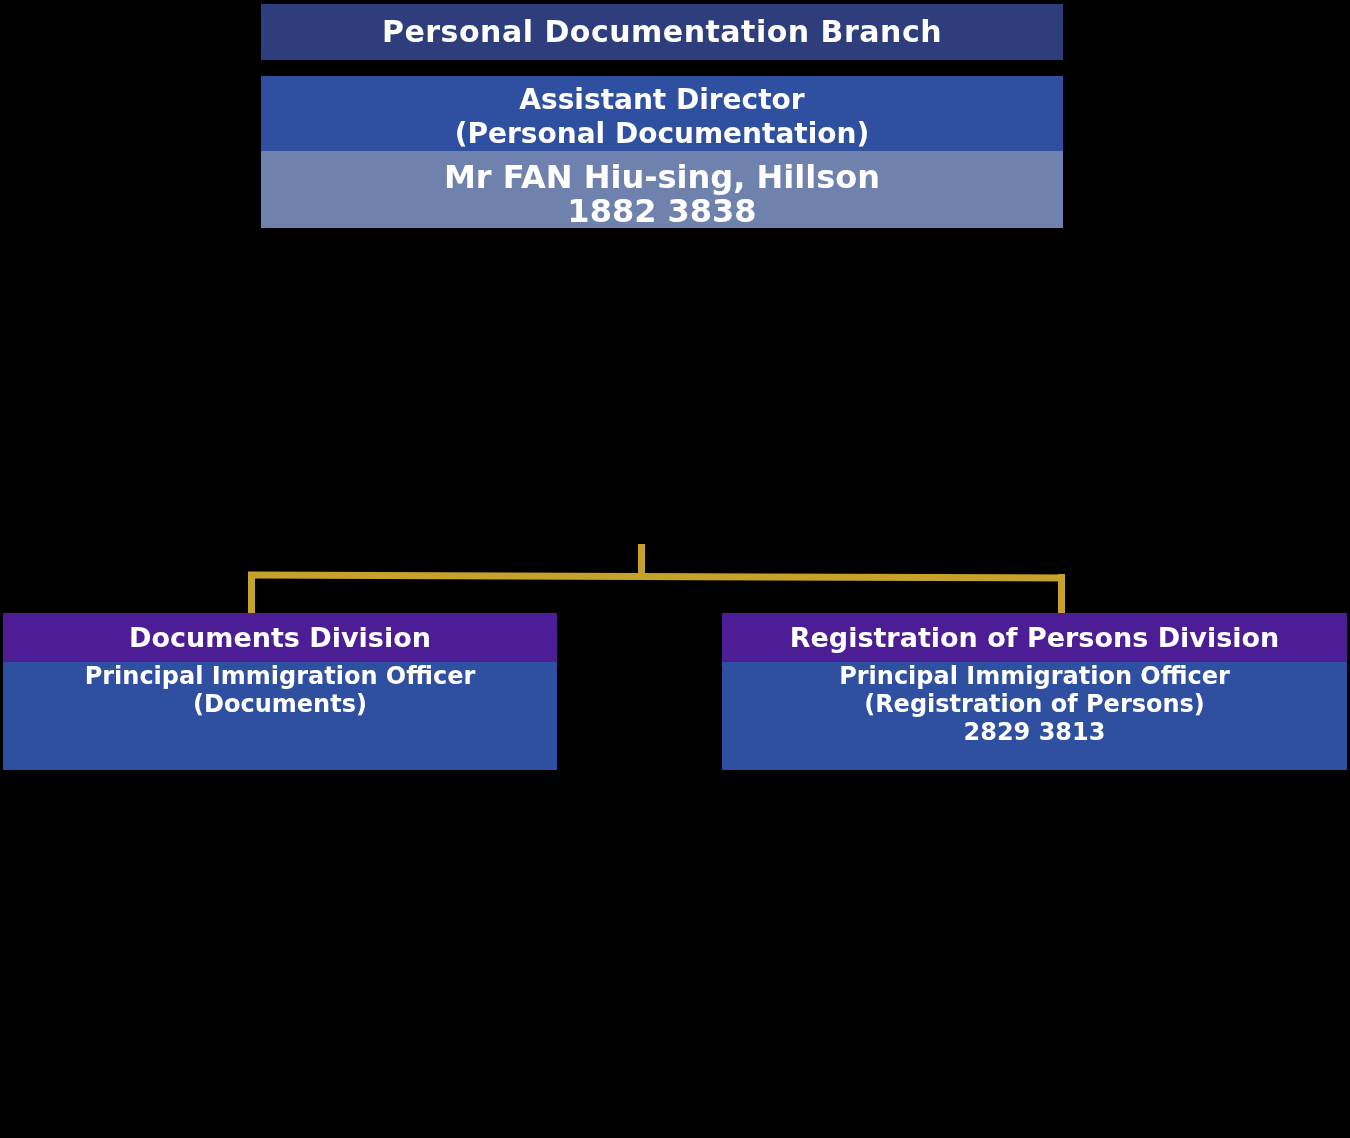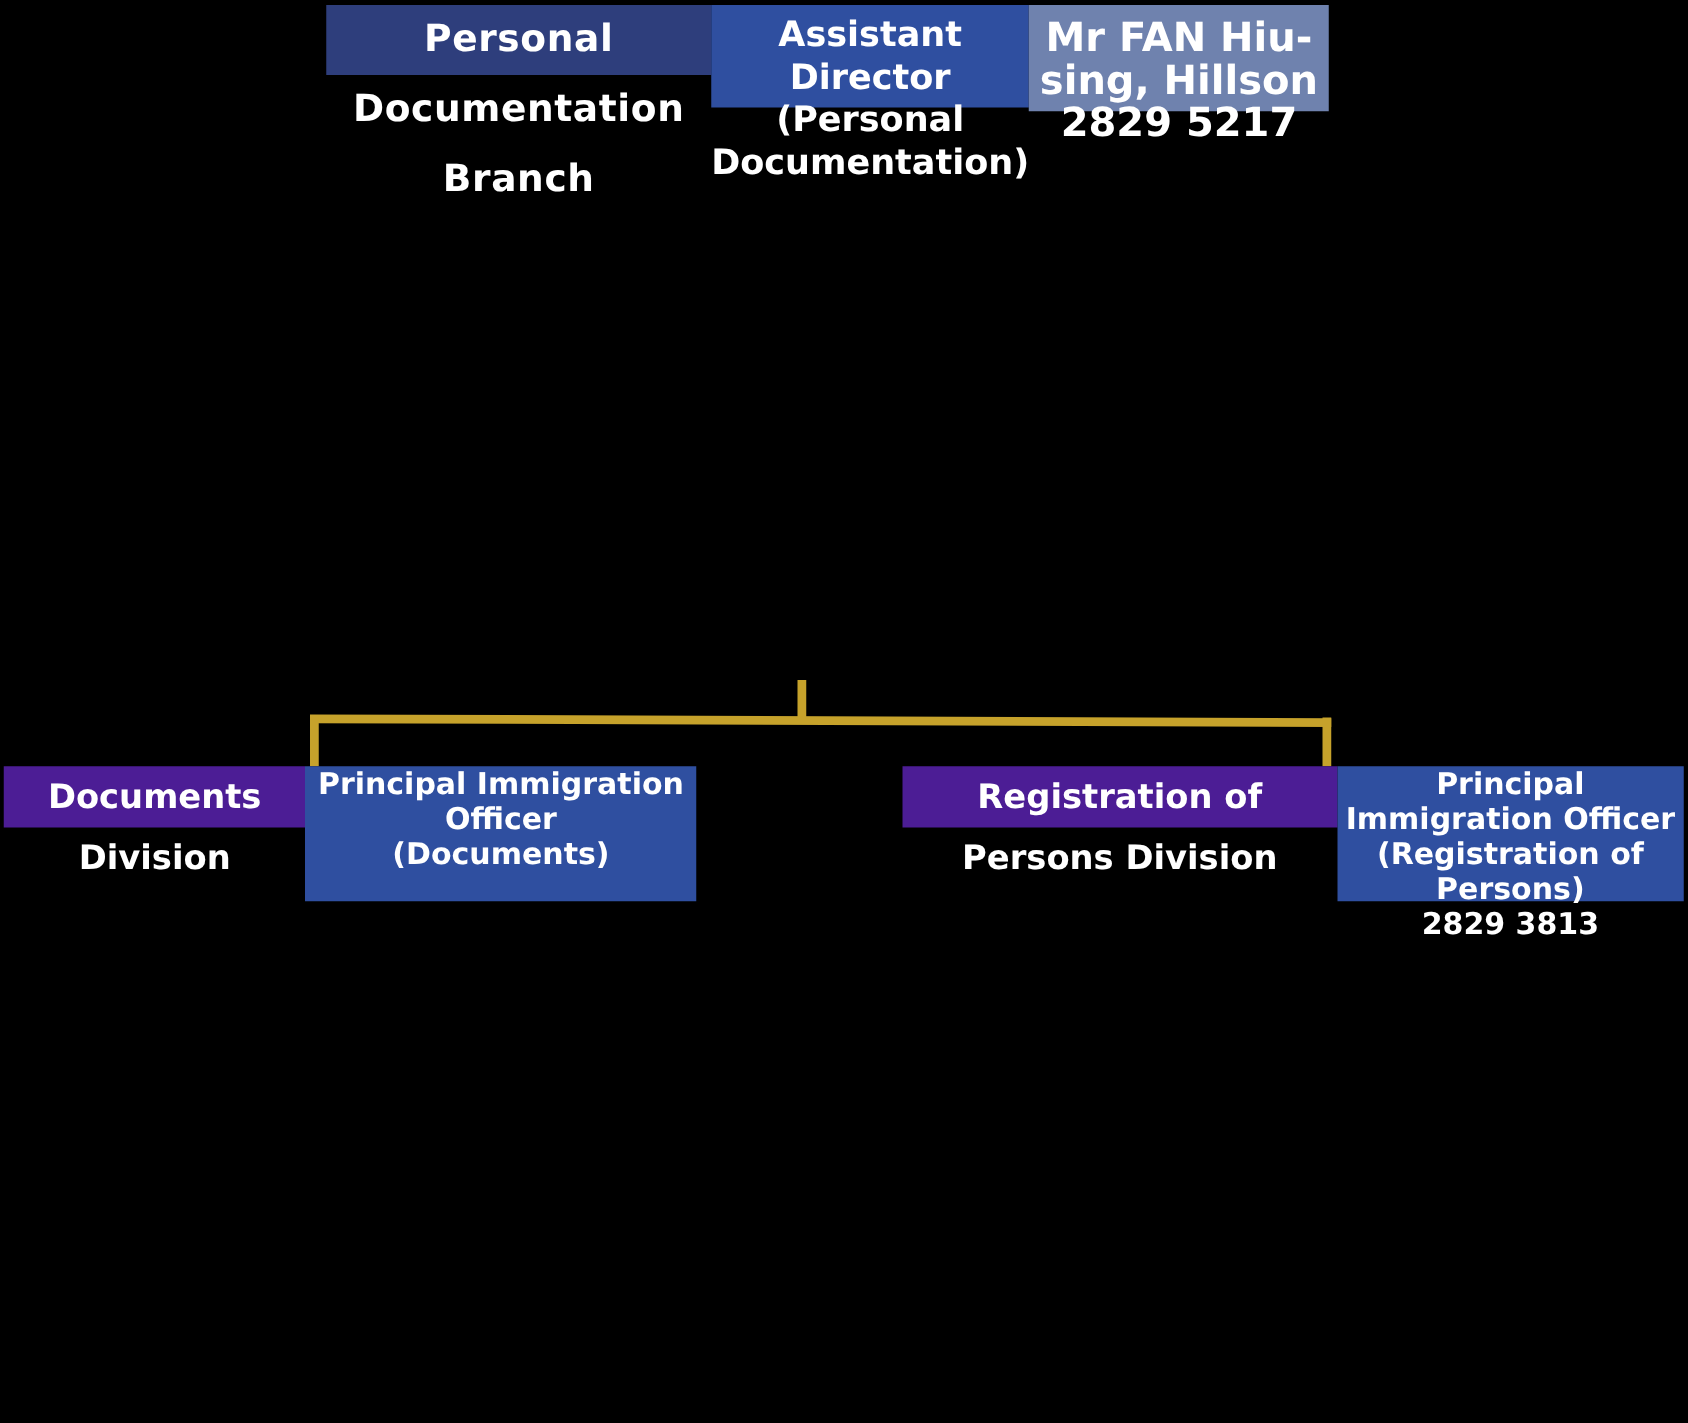--- a/index.html
+++ b/index.html
@@ -14,38 +14,40 @@
     background: #000000;
     overflow: hidden;
     font-family: "DejaVu Sans", "Liberation Sans", sans-serif;
     font-weight: bold;
     color: #ffffff;
     -webkit-font-smoothing: antialiased;
   }
   .box {
     position: absolute;
     display: flex;
+    flex-direction: column;
     text-align: center;
   }
   
   .root-box { left: 261px; top: 4px; width: 802px; height: 223px; }
   .root-box .band-title {
     height: 56px;
     background: #2E3E7C;
     font-size: 30px;
     line-height: 56px;
     letter-spacing: 0.5px;
   }
   .root-box .band-post {
     height: 82px;
     background: #2F4FA0;
     font-size: 28px;
     line-height: 34px;
     padding-top: 7px;
     box-sizing: border-box;
+    margin-top: 16px;
   }
   .root-box .band-person {
     height: 85px;
     background: #6F82AE;
     font-size: 32px;
     line-height: 34px;
     padding-top: 9px;
     box-sizing: border-box;
   }
   
@@ -81,21 +83,21 @@
 <div class="canvas">
 
   <div class="box root-box">
     <div class="band-title">Personal Documentation Branch</div>
     <div class="band-post">
       <div>Assistant Director</div>
       <div>(Personal Documentation)</div>
     </div>
     <div class="band-person">
       <div>Mr FAN Hiu-sing, Hillson</div>
-      <div>2829 5217</div>
+      <div>1882 3838</div>
     </div>
   </div>
 
   <svg class="connector-svg" viewBox="0 0 1350 1138" xmlns="http://www.w3.org/2000/svg">
     <path d="M641.5 544 L641.5 579" stroke="#C6A22B" stroke-width="7" fill="none"></path>
     <path d="M248 575 L1065 578" stroke="#C6A22B" stroke-width="7" fill="none"></path>
     <path d="M251.5 572 L251.5 613" stroke="#C6A22B" stroke-width="7" fill="none"></path>
     <path d="M1061.5 574 L1061.5 613" stroke="#C6A22B" stroke-width="7" fill="none"></path>
   </svg>
 

